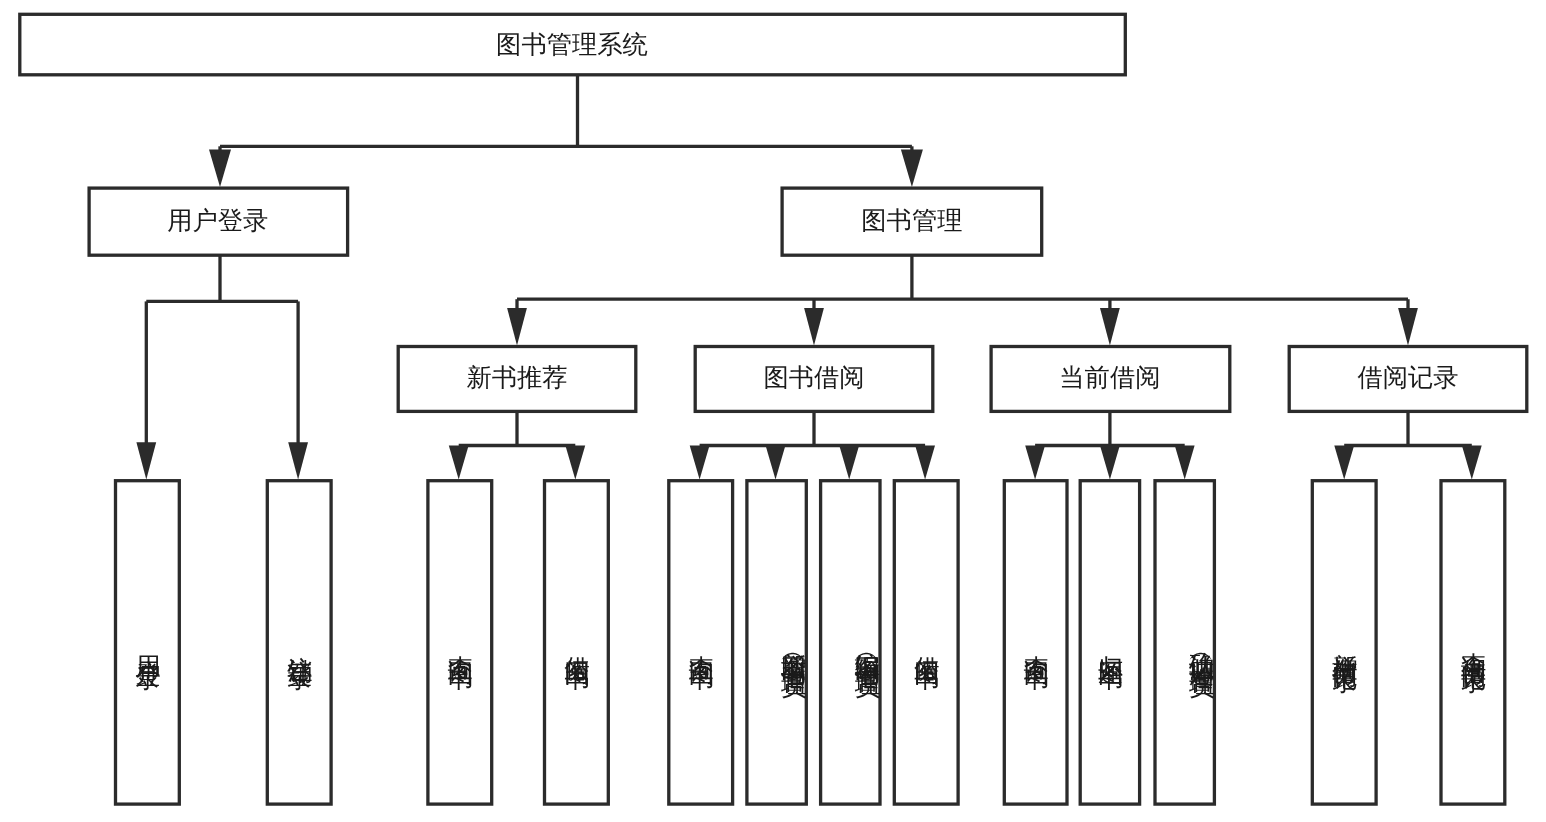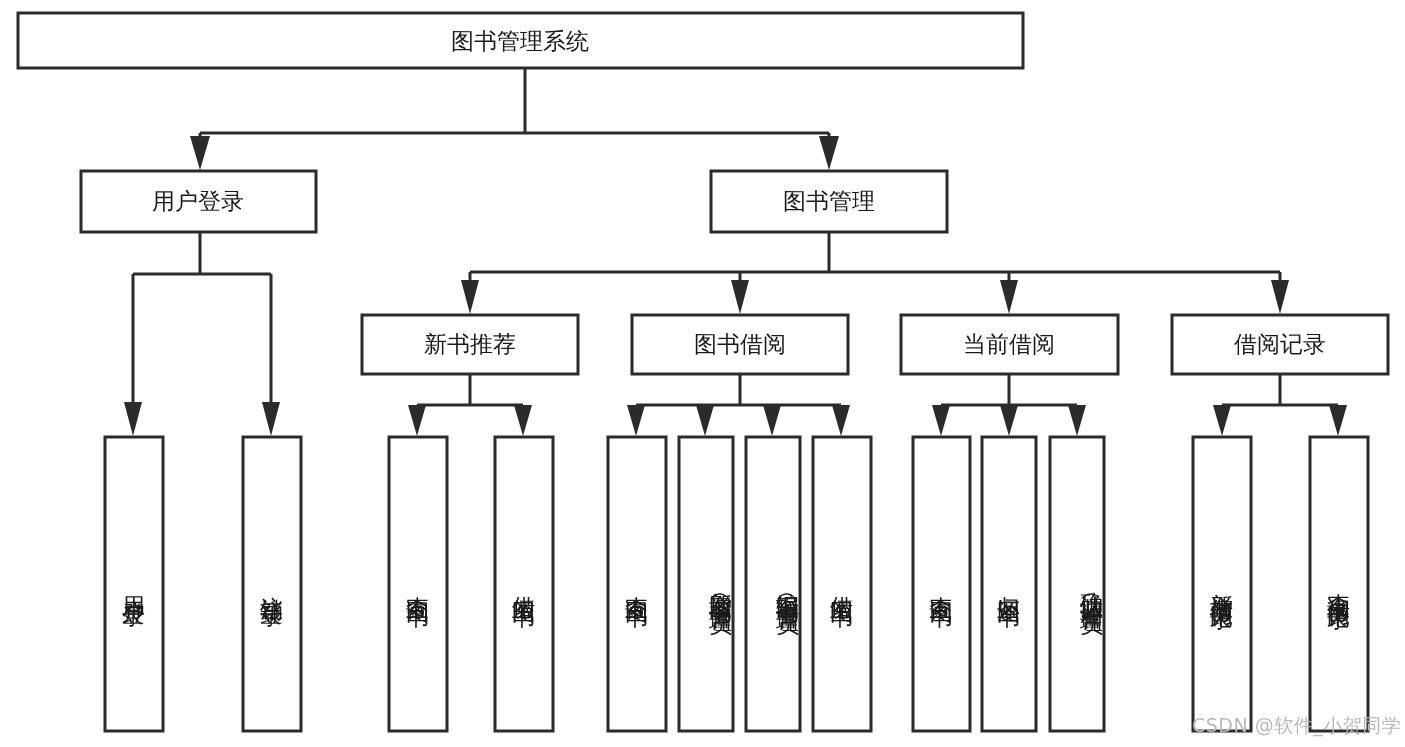--- a/index.html
+++ b/index.html
@@ -211,15 +211,14 @@
   <div class="vlabel" style="left:746px; top:437px; width:54px; height:294px; align-items:flex-start; padding-top:6px; box-sizing:border-box;">编辑图书（管理员）</div>
   <div class="vlabel" style="left:813px; top:437px; width:58px; height:294px;">借阅图书</div>
 
   <div class="vlabel" style="left:913px; top:437px; width:57px; height:294px;">查询图书</div>
   <div class="vlabel" style="left:982px; top:437px; width:54px; height:294px;">归还图书</div>
   <div class="vlabel" style="left:1050px; top:437px; width:54px; height:294px; align-items:flex-start; padding-top:6px; box-sizing:border-box;">确认归还（管理员）</div>
 
   <div class="vlabel" style="left:1193px; top:437px; width:58px; height:294px;">新增借阅记录</div>
   <div class="vlabel" style="left:1310px; top:437px; width:58px; height:294px;">查询借阅记录</div>
 
-  <div class="watermark" style="left:1192px; top:713px;">CSDN @软件_小贺同学</div>
 
 </div>
 
 </body></html>

